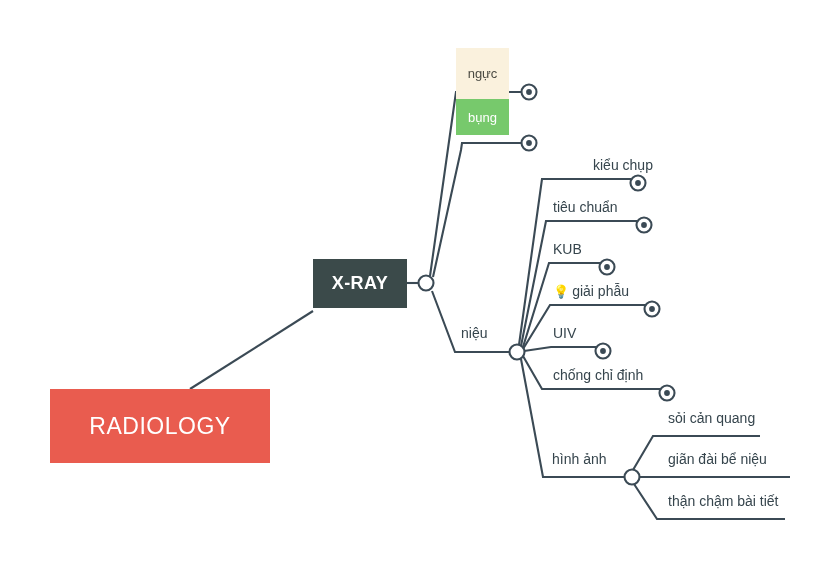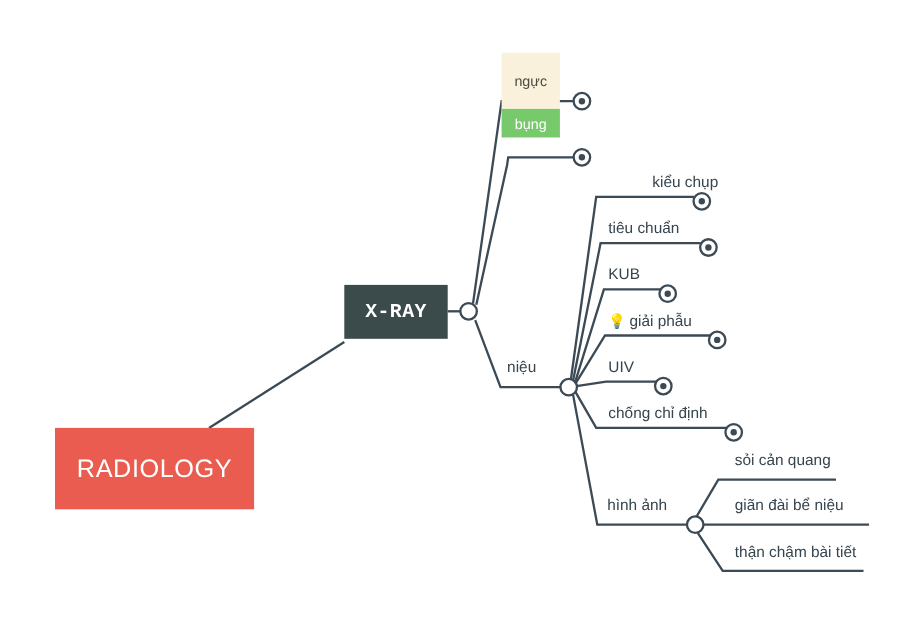--- a/index.html
+++ b/index.html
@@ -36,38 +36,37 @@
     position: absolute;
     box-sizing: border-box;
     display: flex;
     align-items: center;
     white-space: nowrap;
   }
   .mm-box .box-text { display: block; }
   #node-radiology {
     left: 50px;
     top: 389px;
-    width: 181px;
+    width: 220px;
     height: 74px;
     background: #e95c4f;
     justify-content: center;
   }
   #node-radiology .box-text {
     color: #ffffff;
     font-size: 23px;
     letter-spacing: 0.5px;
   }
   #node-xray {
     left: 313px;
     top: 259px;
     width: 94px;
     height: 49px;
     background: #3b4a4a;
     justify-content: center;
-    font-family: Liberation Mono, monospace;
   }
   #node-xray .box-text {
     color: #ffffff;
     font-size: 18px;
     font-weight: bold;
     letter-spacing: 0.4px;
   }
   #node-nguc {
     left: 456px;
     top: 48px;
@@ -77,21 +76,21 @@
     justify-content: center;
   }
   #node-nguc .box-text {
     color: #4a4a42;
     font-size: 13px;
   }
   #node-bung {
     left: 456px;
     top: 99px;
     width: 53px;
-    height: 26px;
+    height: 36px;
     background: #77c96c;
     justify-content: center;
   }
   #node-bung .box-text {
     color: #ffffff;
     font-size: 13px;
   }
 </style>
 </head>
 <body>

